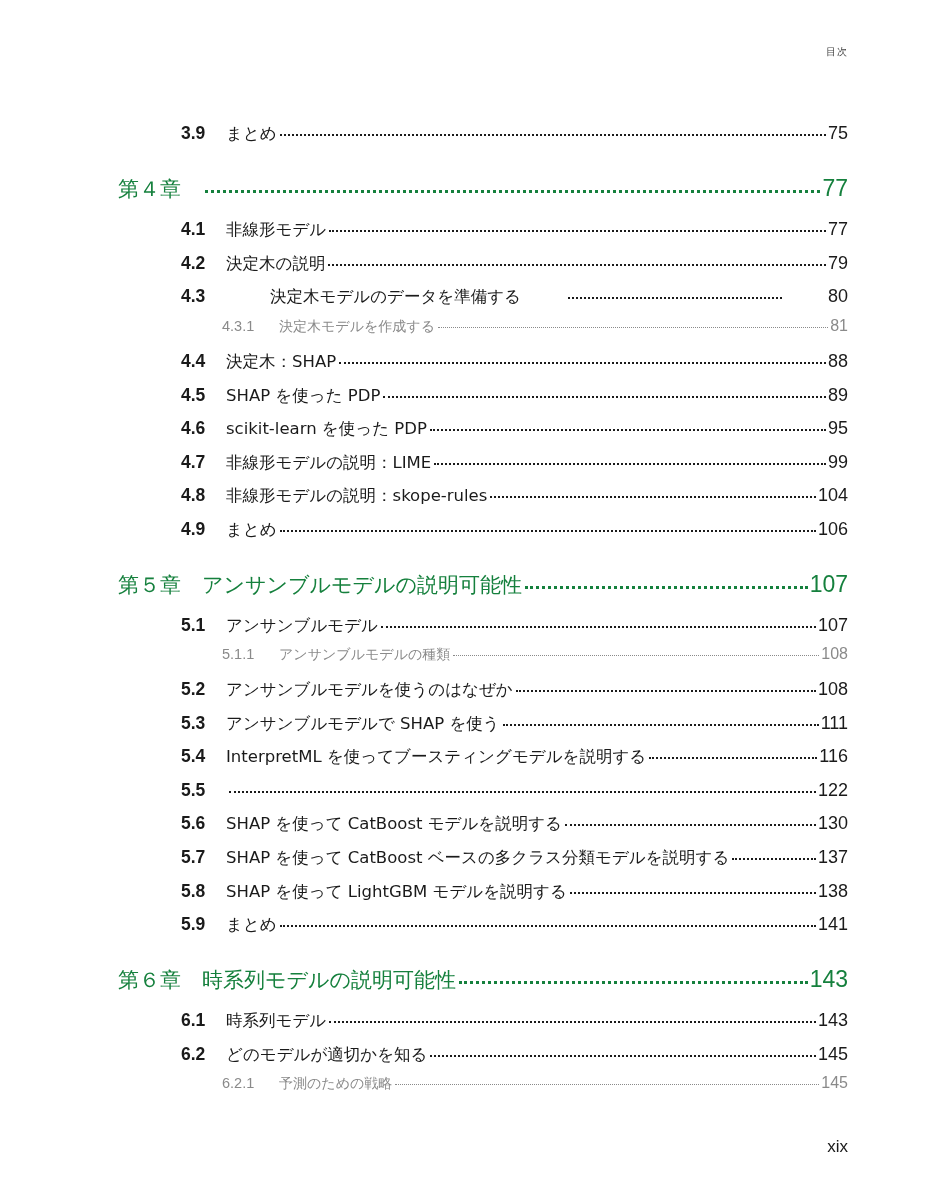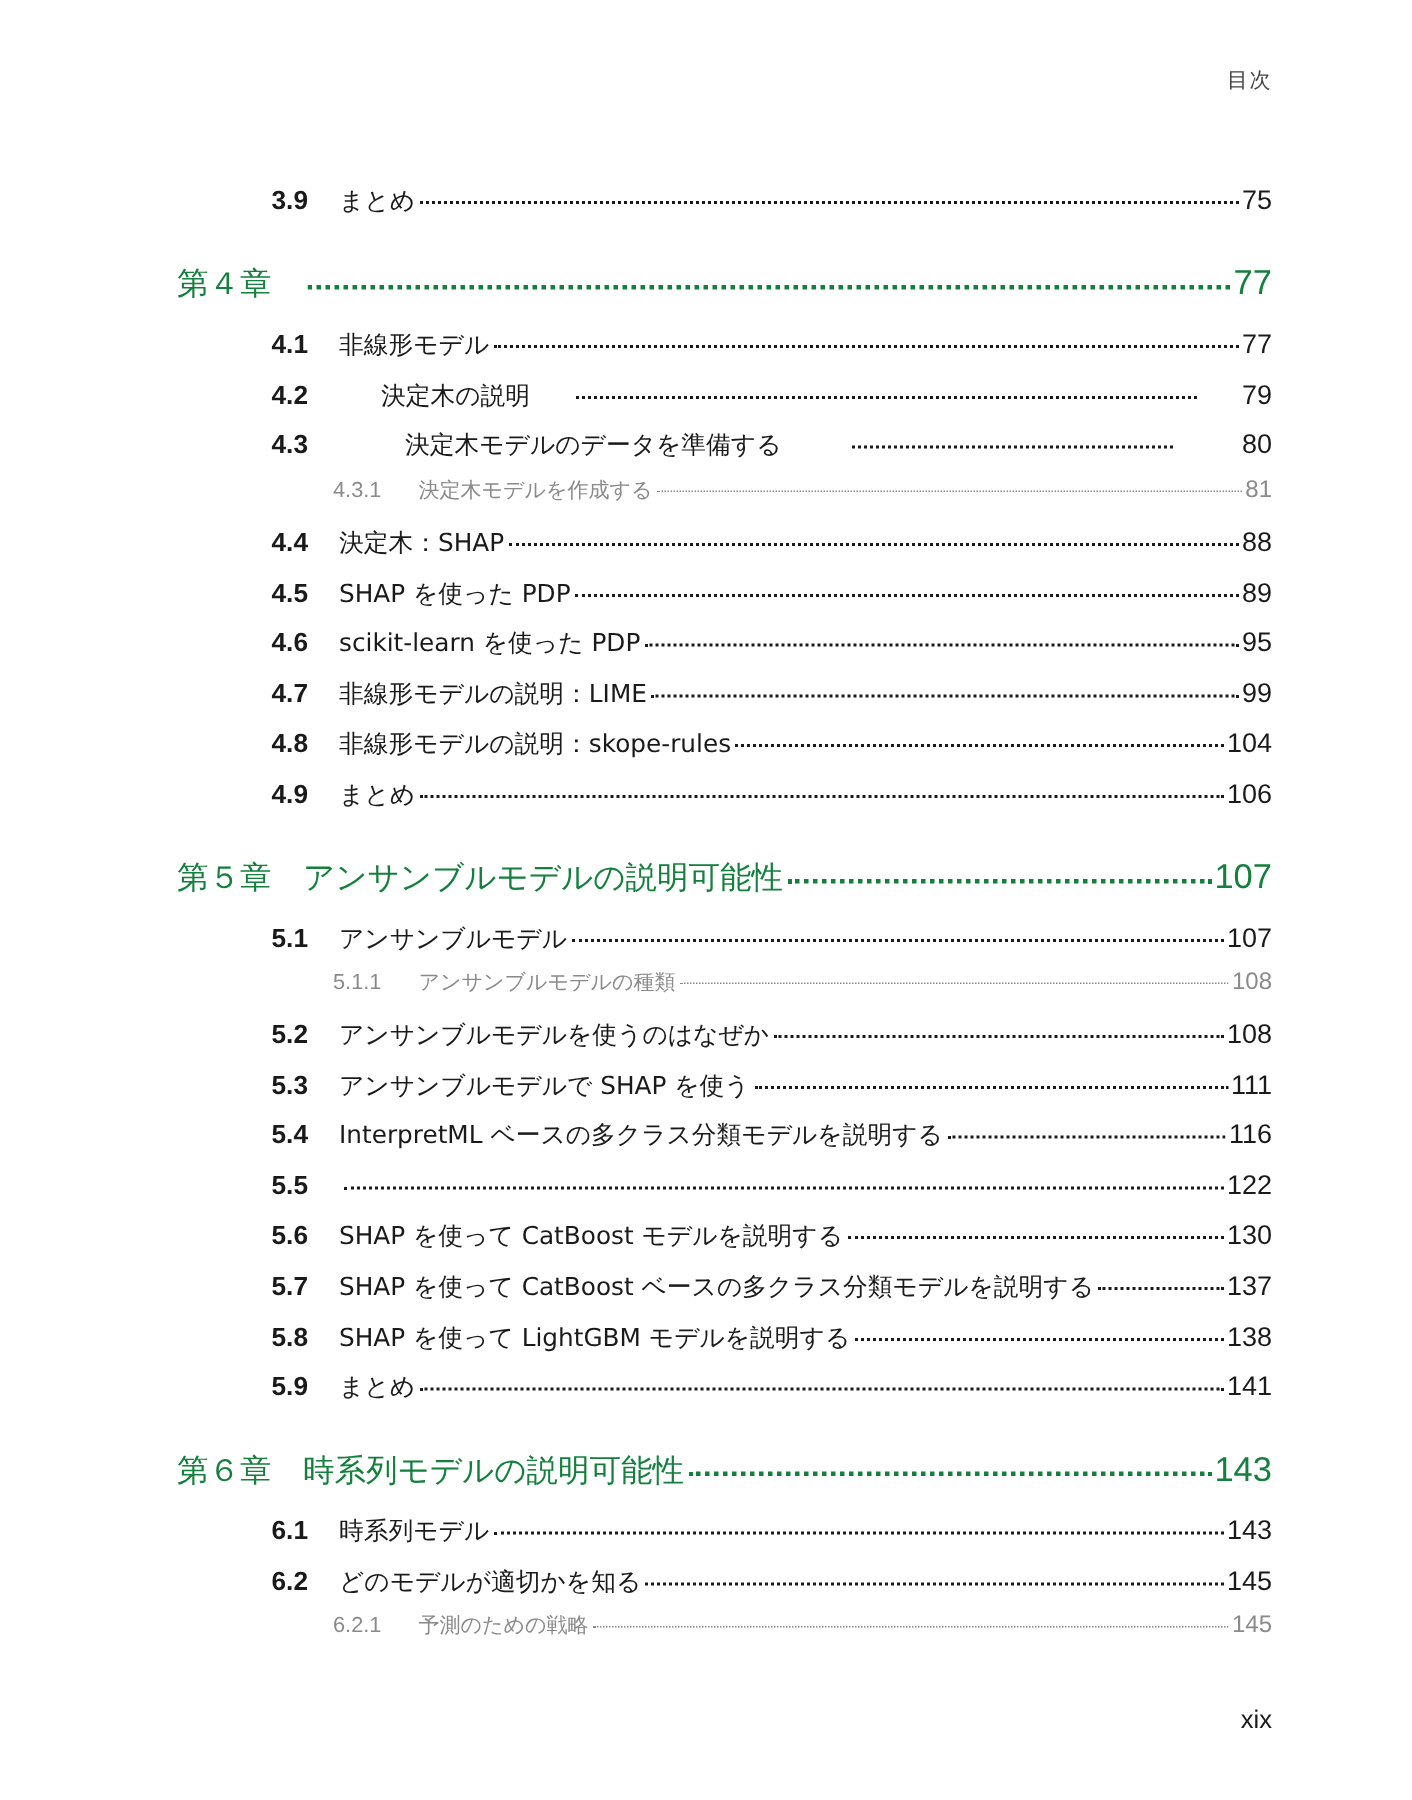--- a/index.html
+++ b/index.html
@@ -12,21 +12,21 @@
       height: 1200px;
       position: relative;
       overflow: hidden;
       font-family: "DejaVu Sans", "Liberation Sans", sans-serif;
       color: #1a1a1a;
     }
     .running-head {
       position: absolute;
       top: 45px;
       right: 93px;
-      font-size: 14px;
+      font-size: 10px;
       color: #444444;
       letter-spacing: 1px;
     }
     .folio {
       position: absolute;
       top: 1137px;
       right: 93px;
       font-size: 17px;
       color: #1a1a1a;
       font-family: "Liberation Sans", sans-serif;
@@ -139,21 +139,21 @@
       <span class="num">第４章</span>
       <span class="leader"></span>
       <span class="page">77</span>
     </div>
     <div class="toc-entry section" style="top: 206px;">
       <span class="num">4.1</span>
       <span class="title">非線形モデル</span>
       <span class="leader"></span>
       <span class="page">77</span>
     </div>
-    <div class="toc-entry section" style="top: 240px; gap: 28px;">
+    <div class="toc-entry section" style="top: 240px;">
       <span class="num">4.2</span>
       <span class="title">決定木の説明</span>
       <span class="leader"></span>
       <span class="page">79</span>
     </div>
     <div class="toc-entry section" style="top: 273px; gap: 44px;">
       <span class="num">4.3</span>
       <span class="title">決定木モデルのデータを準備する</span>
       <span class="leader"></span>
       <span class="page">80</span>
@@ -225,21 +225,21 @@
       <span class="page">108</span>
     </div>
     <div class="toc-entry section" style="top: 700px;">
       <span class="num">5.3</span>
       <span class="title">アンサンブルモデルで SHAP を使う</span>
       <span class="leader"></span>
       <span class="page">111</span>
     </div>
     <div class="toc-entry section" style="top: 733px;">
       <span class="num">5.4</span>
-      <span class="title">InterpretML ベースの多クラス分類モデルを説明する</span>
+      <span class="title">InterpretML を使ってブースティングモデルを説明する</span>
       <span class="leader"></span>
       <span class="page">116</span>
     </div>
     <div class="toc-entry section" style="top: 767px;">
       <span class="num">5.5</span>
       <span class="leader"></span>
       <span class="page">122</span>
     </div>
     <div class="toc-entry section" style="top: 800px;">
       <span class="num">5.6</span>

